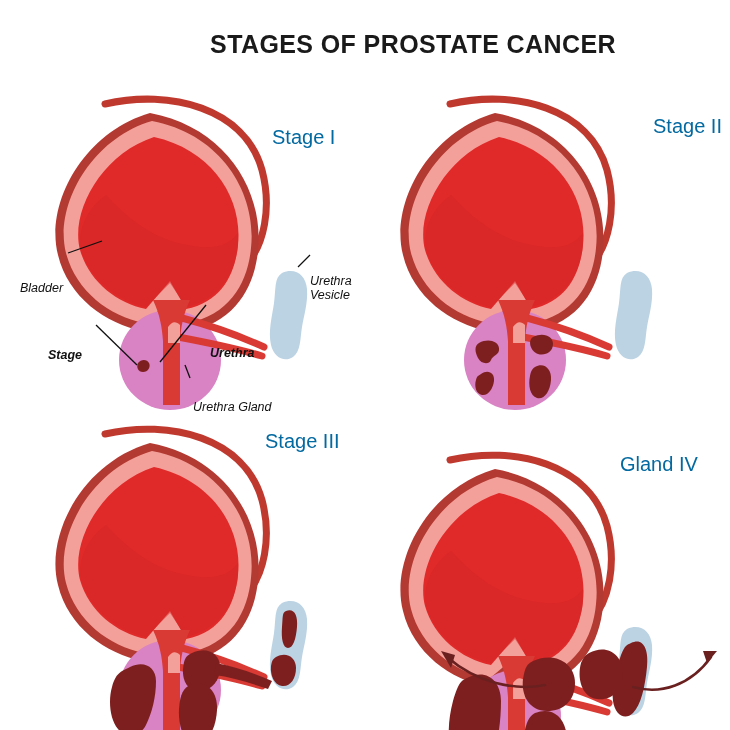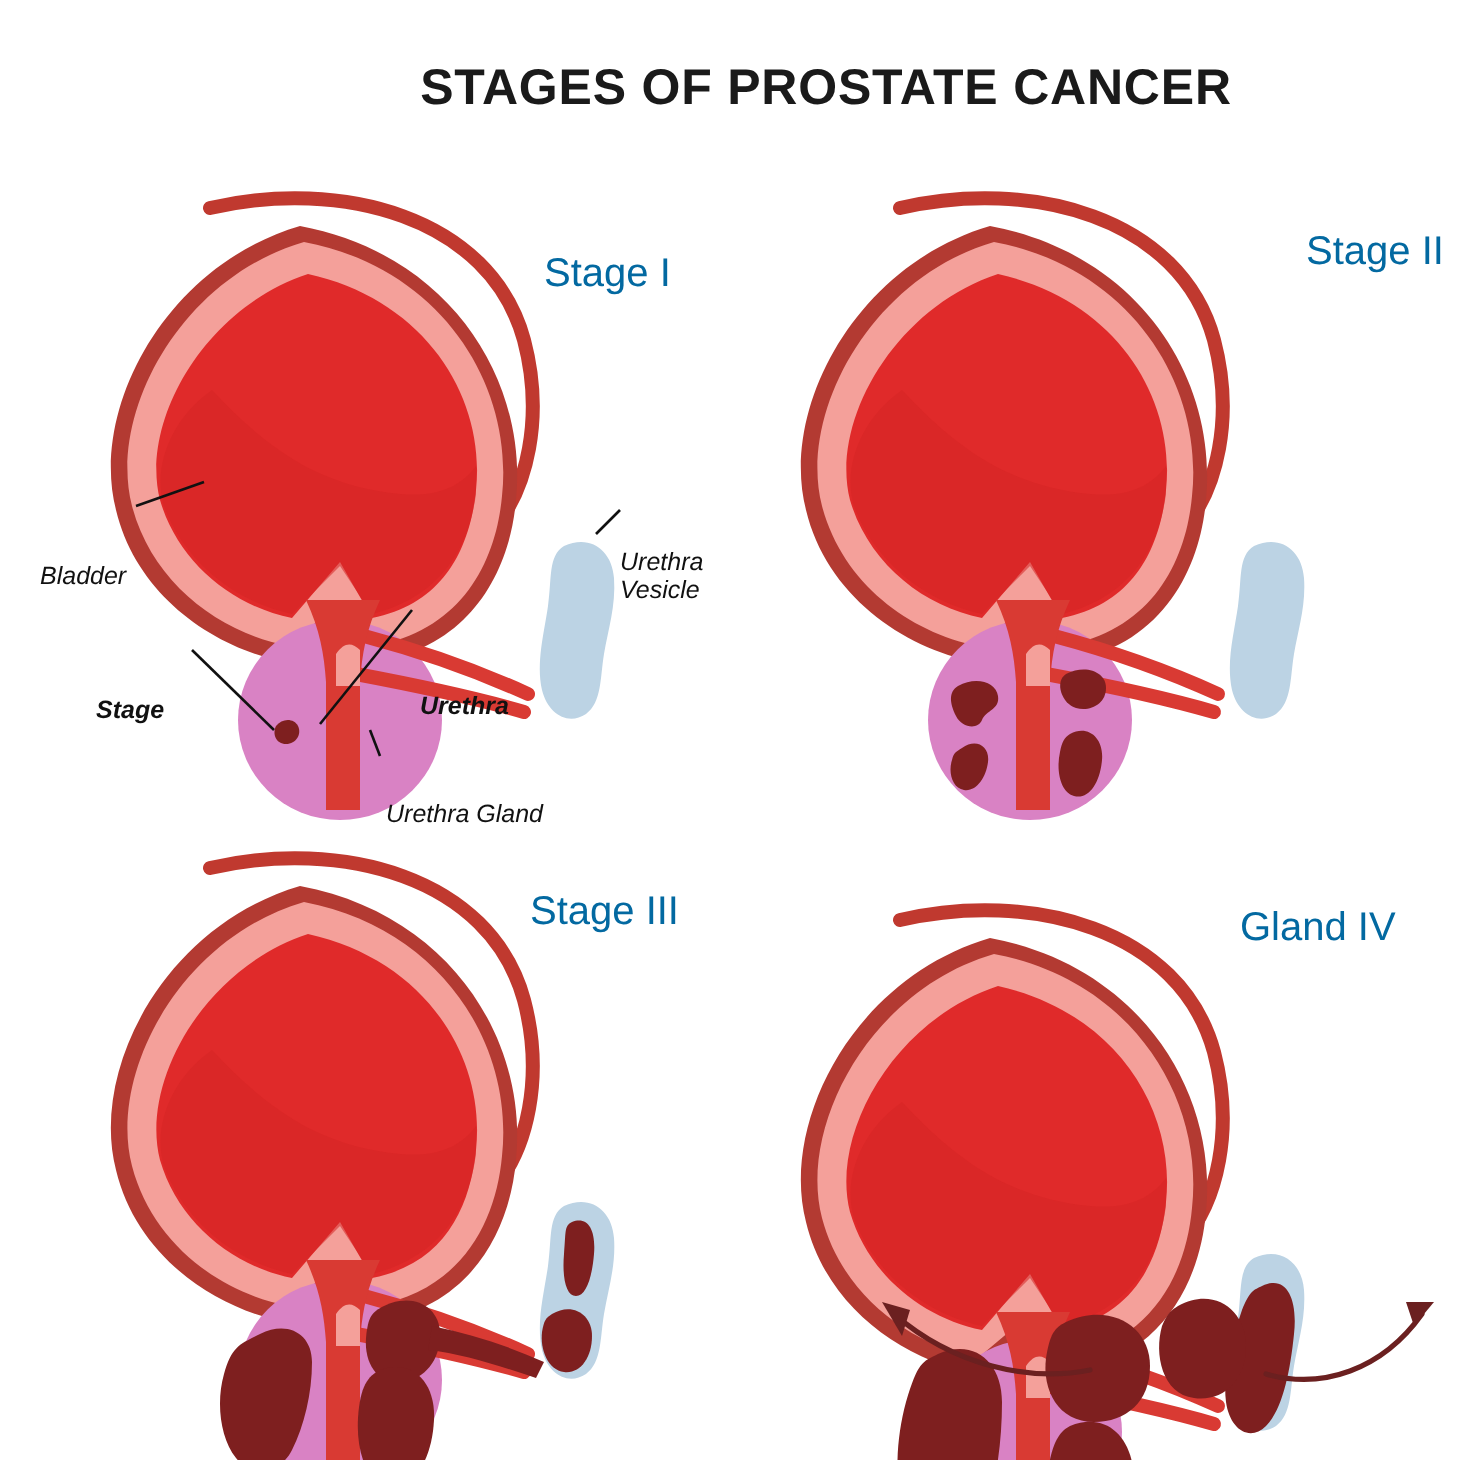--- a/index.html
+++ b/index.html
@@ -121,21 +121,21 @@
       <path d="M126,299 C133,294 140,298 139,306 C138,314 133,321 127,320
                C121,319 119,311 121,305 C122,301 123,301 126,299 Z" fill="#7e1f1f"></path>
       <path d="M178,262 C188,257 198,261 198,269 C198,277 190,281 183,279
                C176,277 172,266 178,262 Z" fill="#7e1f1f"></path>
       <path d="M180,292 C189,287 197,294 196,305 C195,317 189,325 182,323
                C175,321 173,310 175,301 C176,296 177,294 180,292 Z" fill="#7e1f1f"></path>
     </svg>
   </div>
 
   <div class="panel" style="left:10px;top:405px;">
-    <div class="stage-label" style="left:255px;top:25px;margin-top:15px;">Stage III</div>
+    <div class="stage-label" style="left:255px;top:25px;">Stage III</div>
 
     <svg width="365" height="330" viewBox="0 0 365 330">
       <path d="M95,29 C160,14 235,33 252,95 C262,133 254,170 236,190" fill="none" stroke="#c0392f" stroke-width="7" stroke-linecap="round"></path>
       <path d="M140,38 C72,58 35,130 48,180 C58,222 96,249 133,256
                L160,232 L178,256 C226,248 245,210 248,175
                C254,115 215,52 140,38 Z" fill="#b33a32"></path>
       <path d="M142,46 C80,64 44,132 56,178 C66,216 99,241 134,248
                L160,226 L177,248 C221,240 238,206 241,173
                C247,118 211,59 142,46 Z" fill="#f4a09a"></path>
       <path d="M144,62 C92,79 60,136 70,175 C79,206 106,228 136,234

